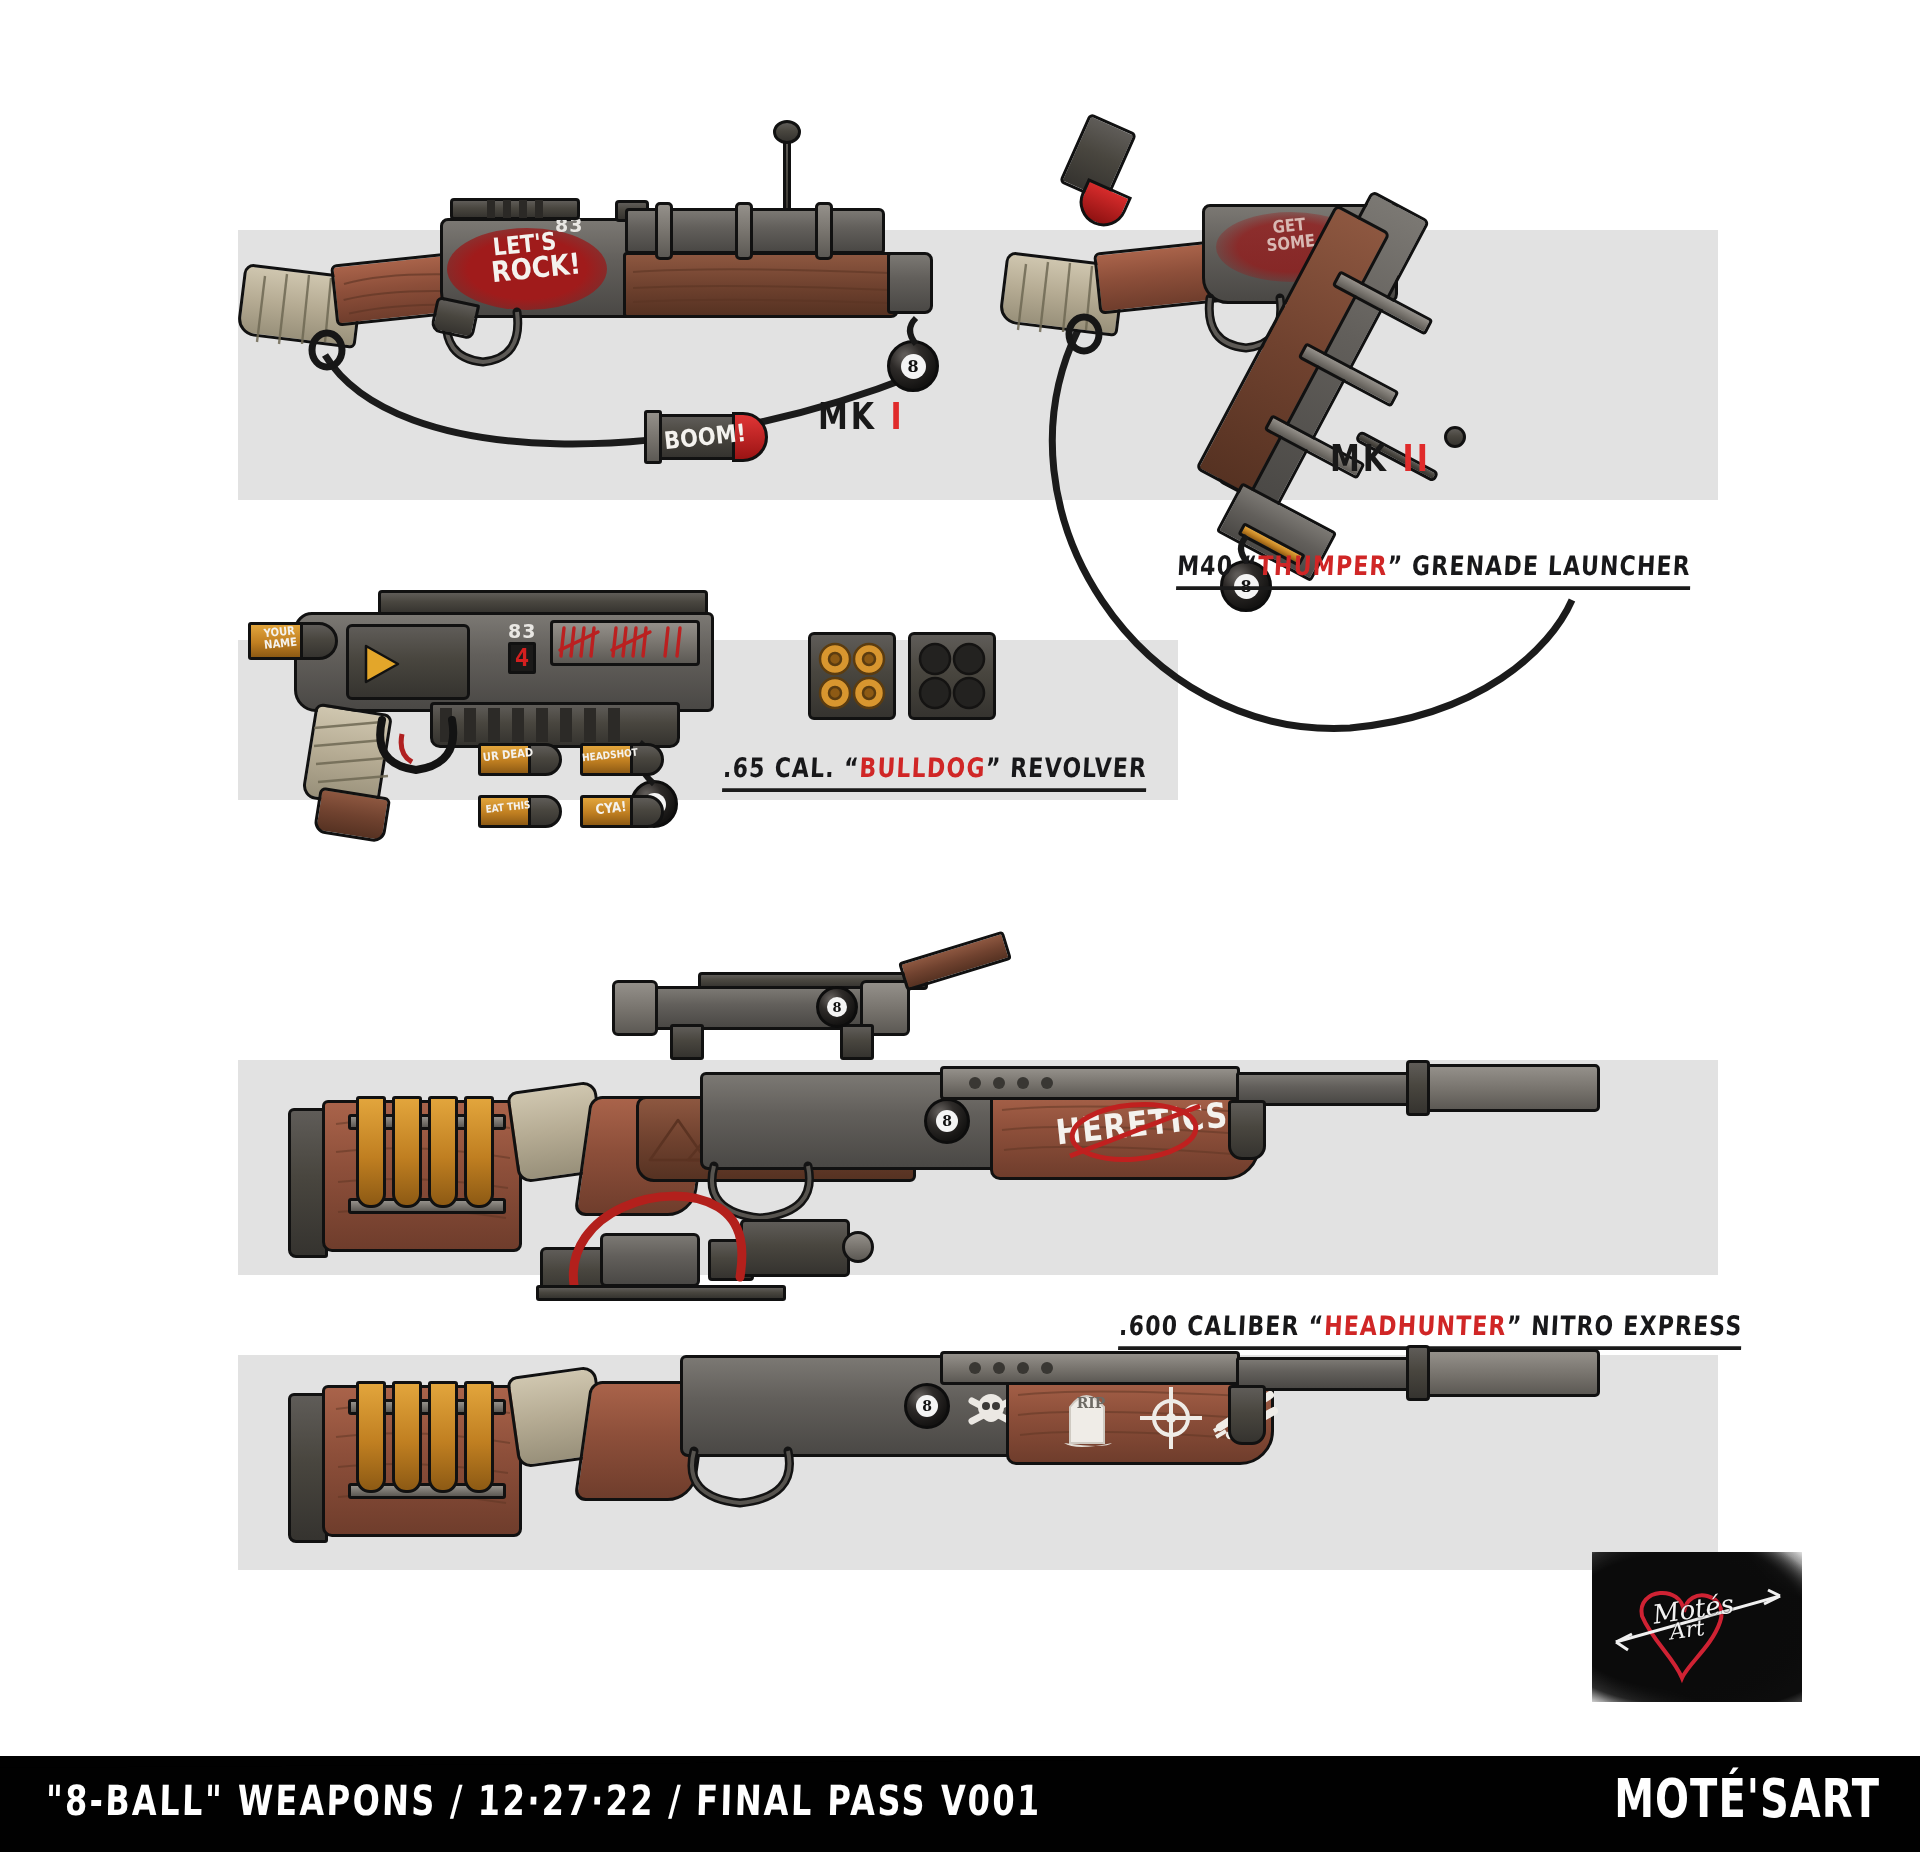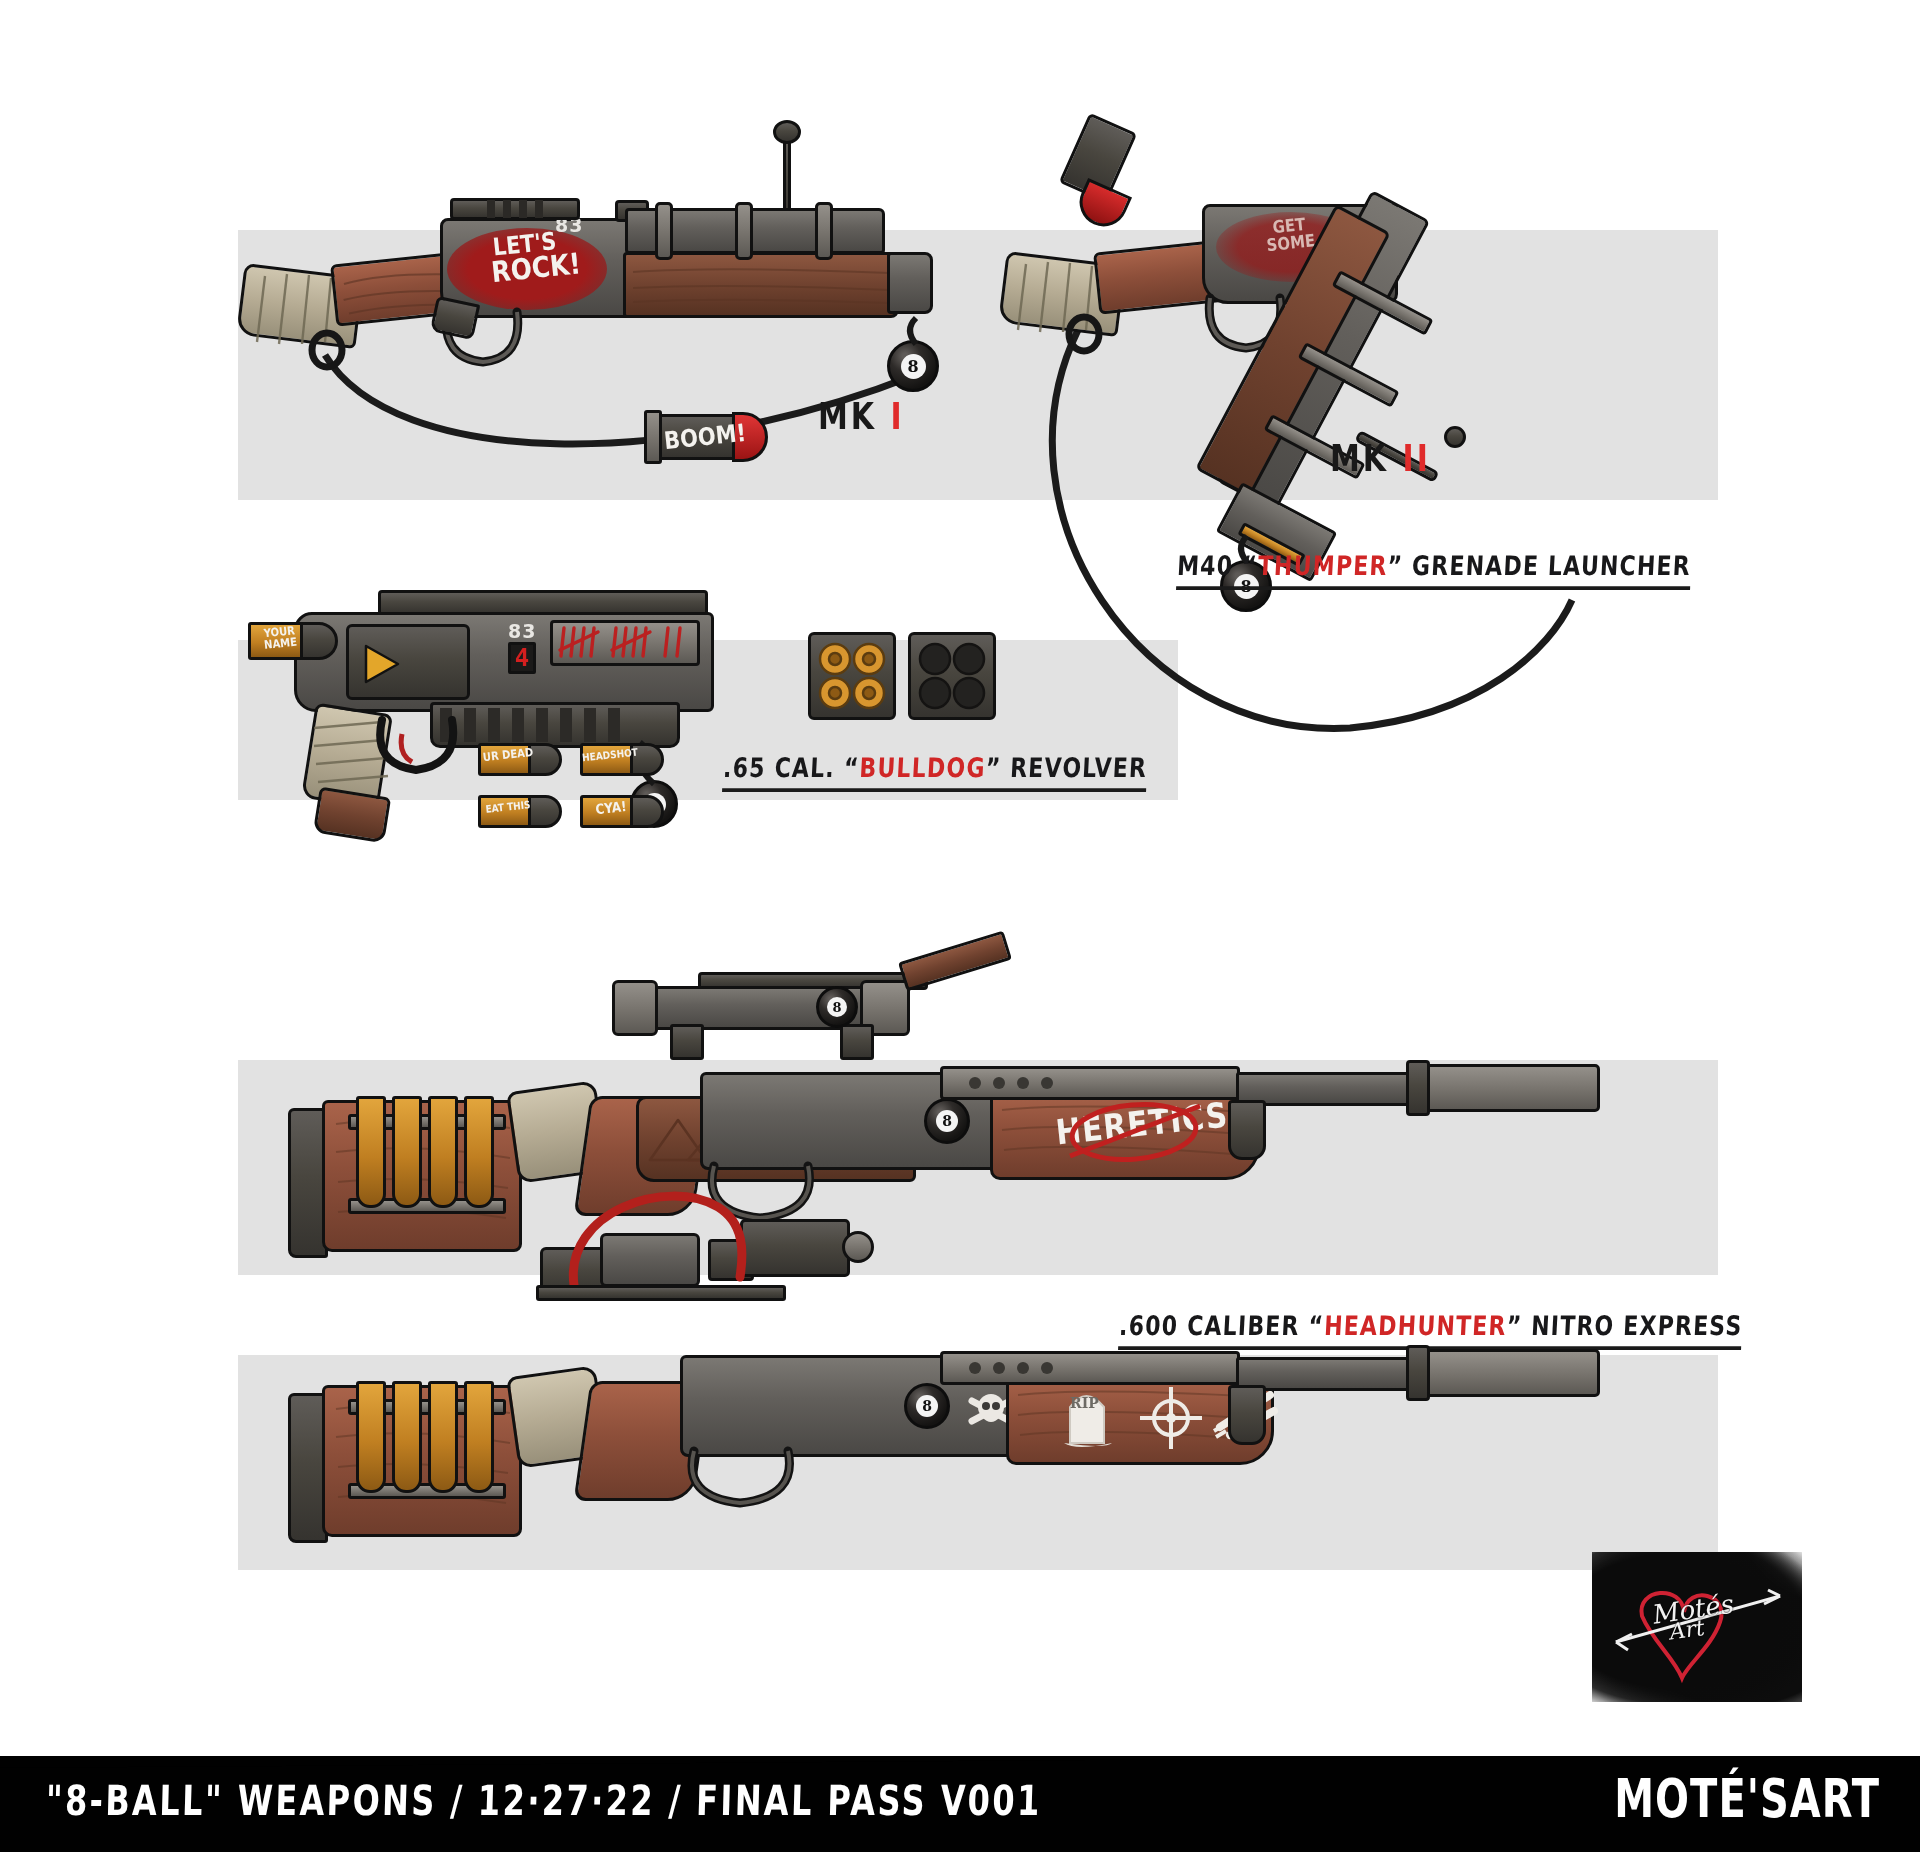--- a/index.html
+++ b/index.html
@@ -552,21 +552,21 @@
         <path d="M4 14 q70 -8 244 2"></path>
           <path d="M4 34 q70 -8 238 4"></path>
           <path d="M6 54 q70 -8 226 4"></path>
       </g>
     </svg>
 
     <svg class="art" style="left:758px;top:126px;" width="64" height="68">
       <path d="M12 62 L12 26 q16 -22 34 0 L46 62 Z" fill="#efece7" stroke="#cfcac2" stroke-width="2"></path>
       <path d="M6 62 q12 8 48 0 q-6 6 -48 0 Z" fill="#e3dfd8"></path>
     </svg>
-    <div style="position:absolute;left:770px;top:140px;width:42px;text-align:left;color:#6d6a64;font-family:'DejaVu Serif',serif;font-weight:700;font-size:14px;">RIP</div>
+    <div style="position:absolute;left:770px;top:140px;width:42px;text-align:center;color:#6d6a64;font-family:'DejaVu Serif',serif;font-weight:700;font-size:14px;">RIP</div>
 
     <svg class="art" style="left:840px;top:132px;" width="62" height="62">
       <g stroke="#efece7" stroke-width="4" fill="none">
         <circle cx="31" cy="31" r="17"></circle>
           <path d="M31 0 L31 62 M0 31 L62 31"></path>
       </g>
       <circle cx="31" cy="31" r="5" fill="#efece7"></circle>
     </svg>
 
     <svg class="art" style="left:910px;top:130px;" width="76" height="56">

